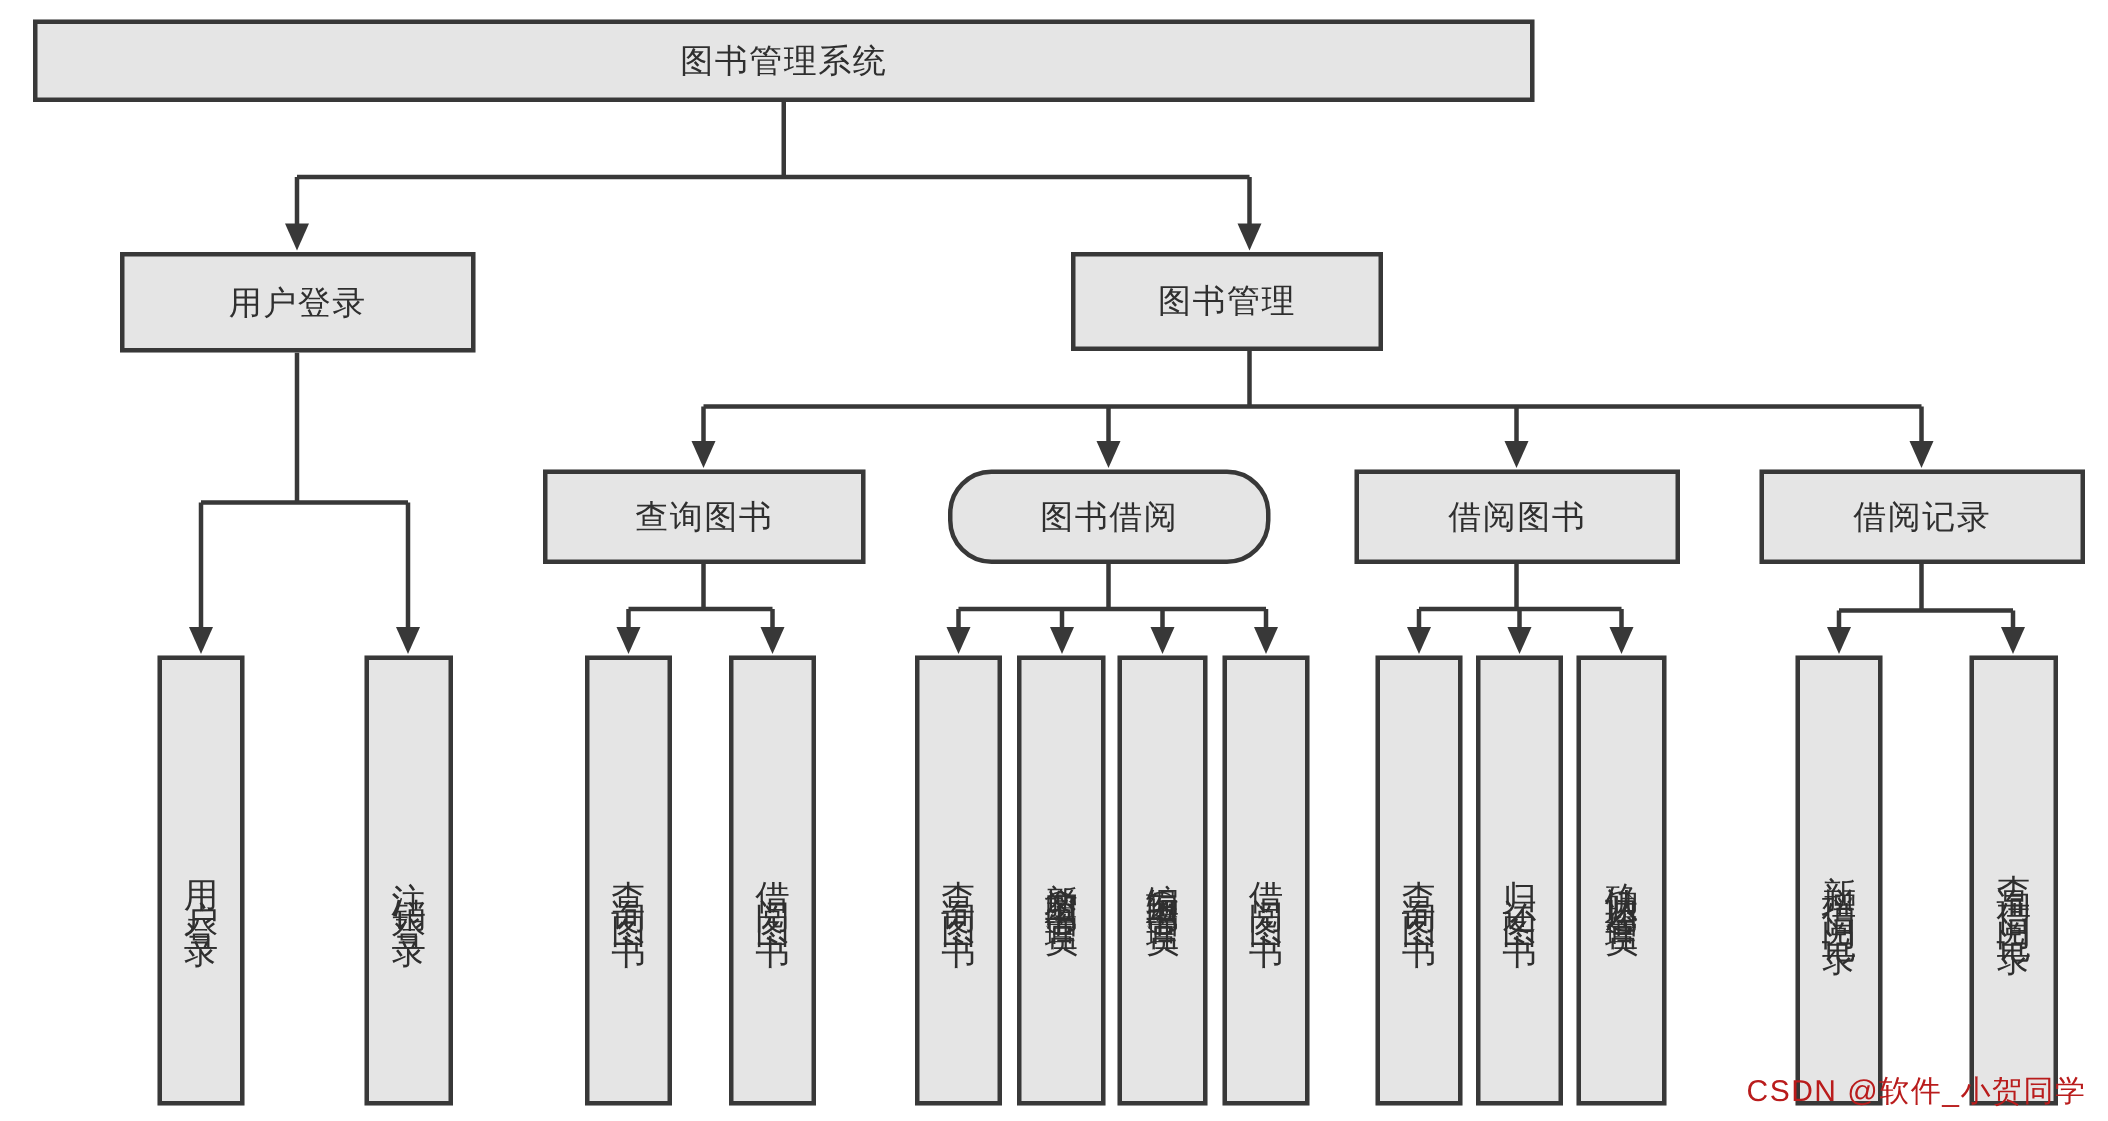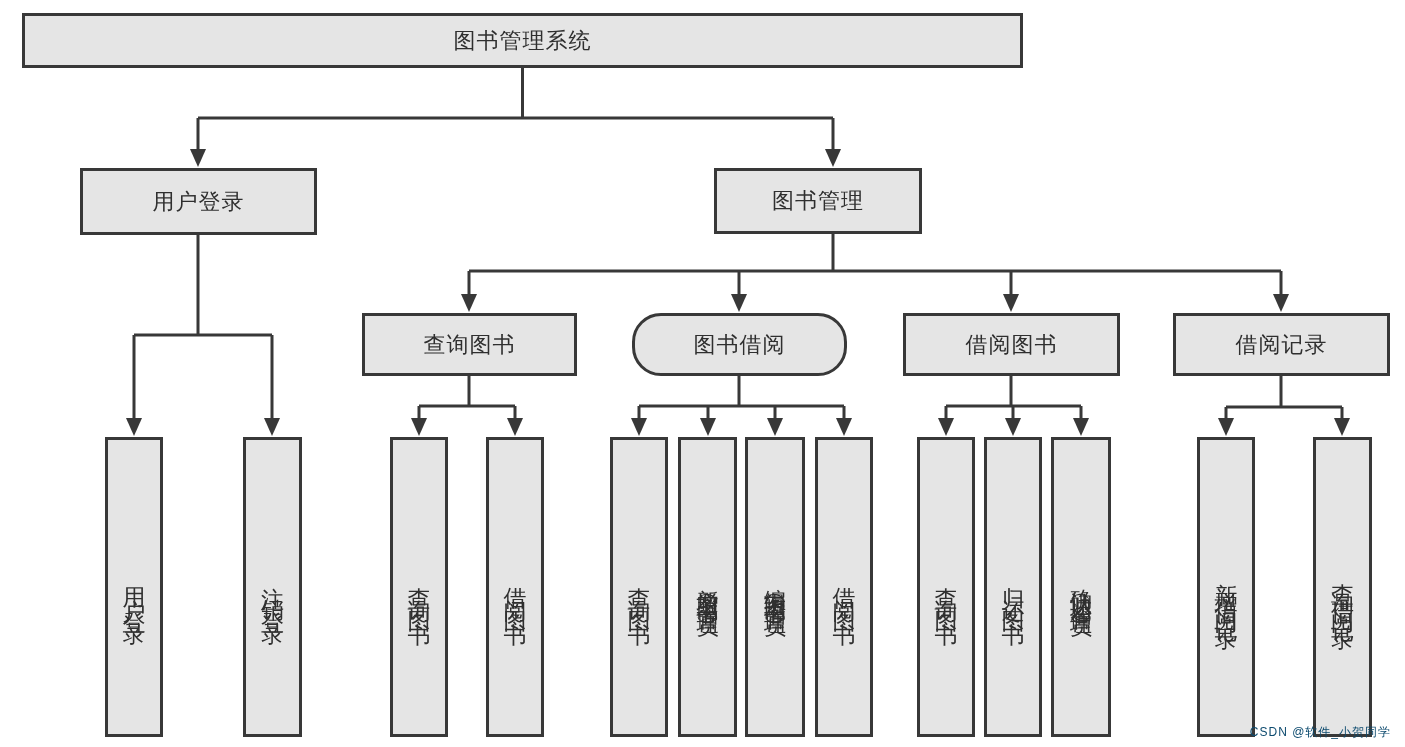--- a/index.html
+++ b/index.html
@@ -69,22 +69,22 @@
   .leaf-8  { left: 815px; }
   .leaf-9  { left: 917px; }
   .leaf-10 { left: 984px; }
   .leaf-11 { left: 1051px; width: 60px; }
   .leaf-12 { left: 1197px; }
   .leaf-13 { left: 1313px; width: 59px; }
   .watermark {
     position: absolute;
     right: 14px;
     bottom: 6px;
-    color: #0c4a6e;
-    font-size: 12px;
+    color: #b91c1c;
+    font-size: 20px;
     letter-spacing: 1px;
     pointer-events: none;
   }
 </style>
 </head>
 <body>
 
 <div class="canvas">
 
   <svg class="connectors" viewBox="0 0 1405 747" xmlns="http://www.w3.org/2000/svg">

